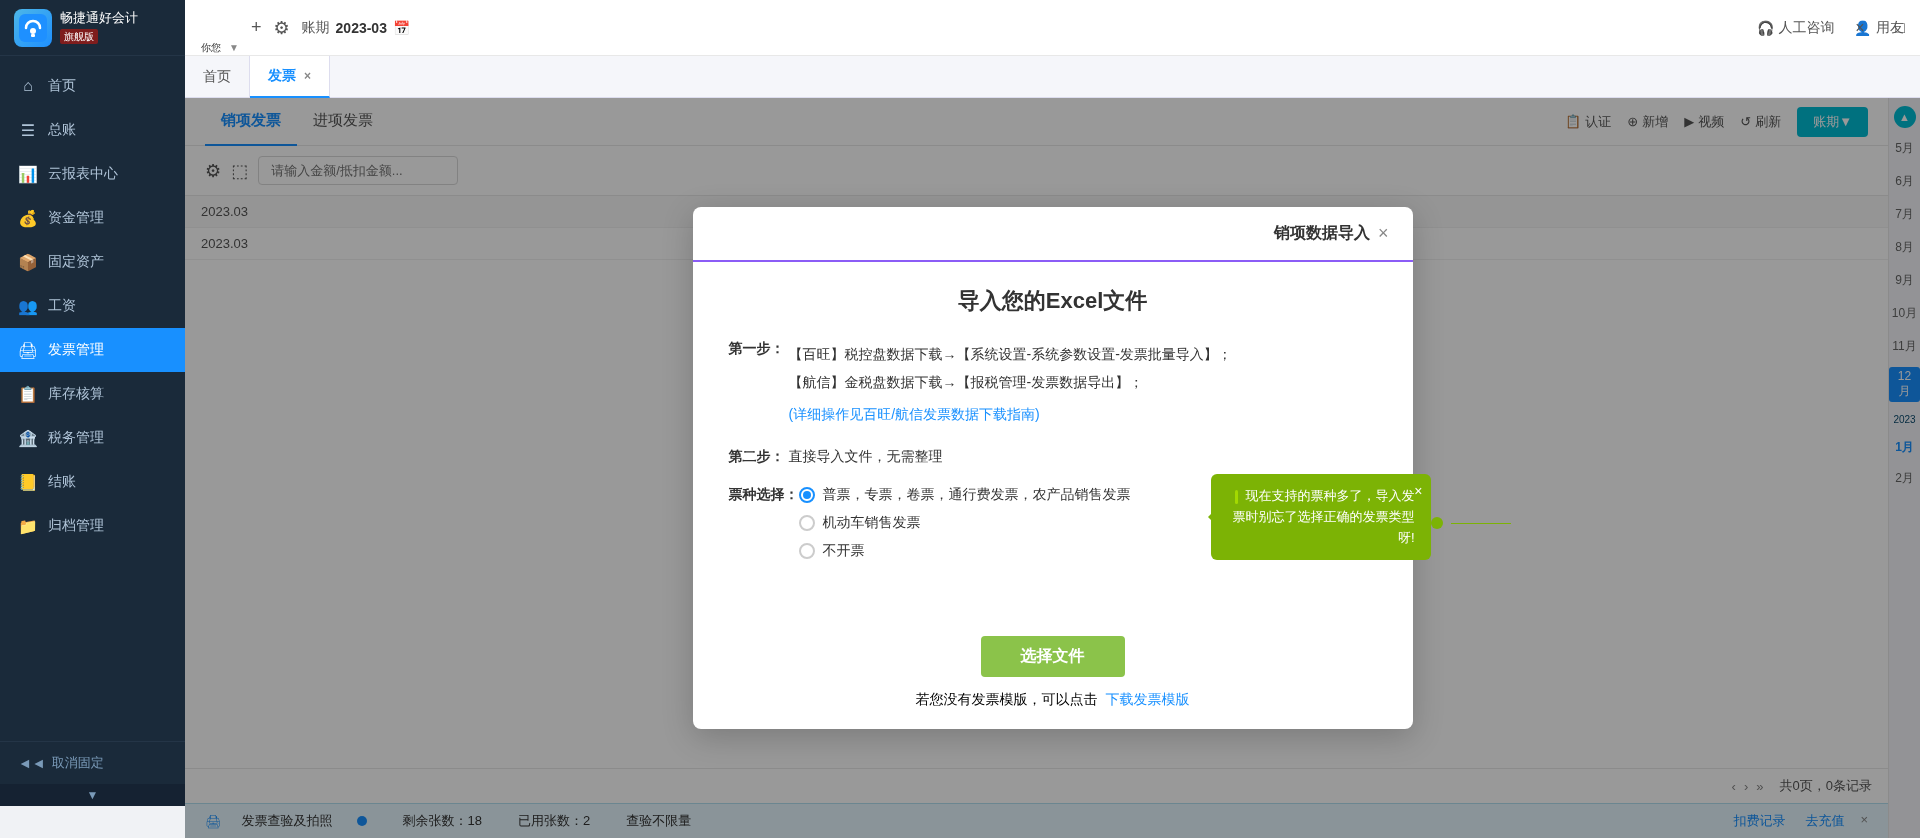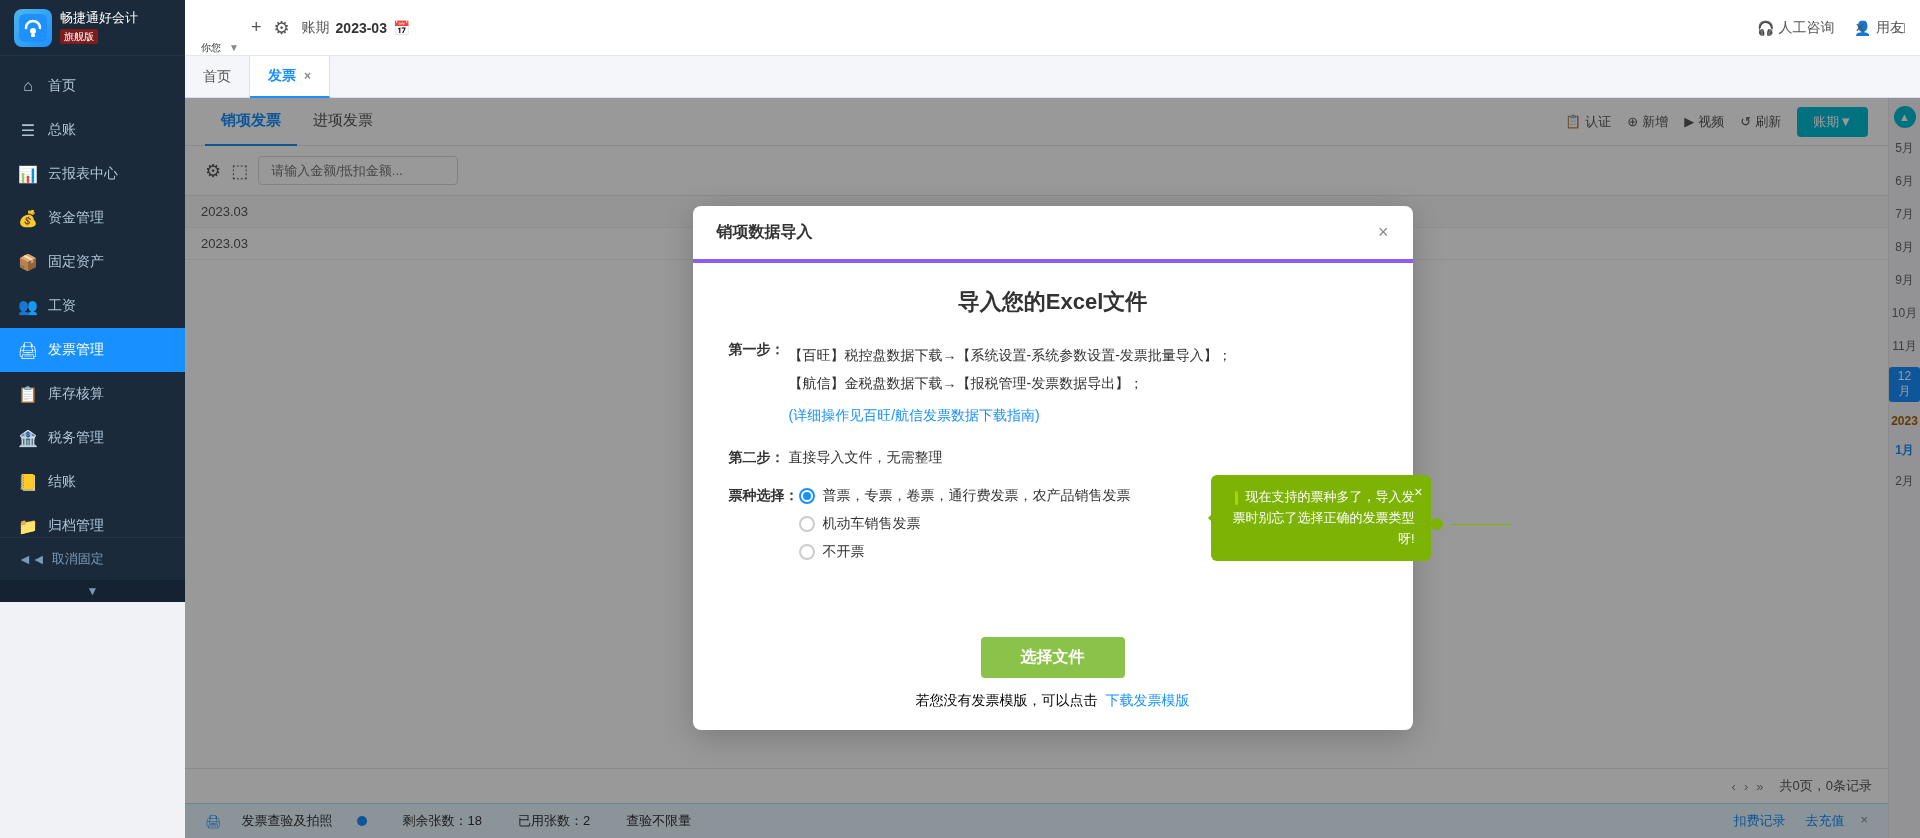--- a/index.html
+++ b/index.html
@@ -2,21 +2,21 @@
 <html><head>
   <meta charset="utf-8">
   <style>
     * { box-sizing: border-box; margin: 0; padding: 0; }
     body { font-family: 'Microsoft YaHei', '微软雅黑', sans-serif; font-size: 14px; background: #f0f2f5; overflow: hidden; width: 1920px; height: 838px; }
 
     
     .app-container { display: flex; width: 1920px; height: 838px; }
 
     
-    .sidebar { width: 185px; background: #1a2a3a; color: #ccc; display: flex; flex-direction: column; height: 602px; flex-shrink: 0; }
+    .sidebar { width: 185px; background: #1a2a3a; color: #ccc; display: flex; flex-direction: column; height: 806px; flex-shrink: 0; }
     .sidebar-logo { display: flex; align-items: center; padding: 12px 14px; border-bottom: 1px solid #243547; height: 56px; }
     .sidebar-logo-icon { width: 38px; height: 38px; background: linear-gradient(135deg, #4db6e8, #1e90ff); border-radius: 8px; display: flex; align-items: center; justify-content: center; color: white; font-size: 18px; margin-right: 8px; flex-shrink: 0; }
     .sidebar-logo-text { color: white; font-size: 13px; line-height: 1.3; }
     .sidebar-logo-badge { font-size: 10px; background: #7f1d1d; color: white; padding: 1px 4px; border-radius: 2px; margin-top: 2px; display: inline-block; }
     .sidebar-nav { flex: 1; overflow-y: auto; padding: 8px 0; }
     .sidebar-nav::-webkit-scrollbar { width: 4px; }
     .sidebar-nav::-webkit-scrollbar-thumb { background: #35506a; }
     .nav-item { display: flex; align-items: center; padding: 12px 18px; cursor: pointer; color: #b0c4d8; transition: background 0.2s; }
     .nav-item.active { background: #1890ff; color: white; }
     .nav-item-icon { width: 20px; height: 20px; margin-right: 10px; display: flex; align-items: center; justify-content: center; font-size: 16px; flex-shrink: 0; }
@@ -60,31 +60,31 @@
     .search-input { border: 1px solid #d9d9d9; border-radius: 4px; padding: 6px 12px; font-size: 13px; color: #bbb; width: 200px; outline: none; }
     .toolbar-btn { display: flex; align-items: center; gap: 4px; color: #555; font-size: 13px; cursor: pointer; }
     .toolbar-btn-primary { background: #00bcd4; color: white; padding: 6px 16px; border-radius: 4px; font-size: 13px; cursor: pointer; display: flex; align-items: center; gap: 4px; }
     .table-header { display: grid; grid-template-columns: 40px 60px 80px 1fr 1fr 1fr 120px 120px 120px; background: #e6f7ff; border-bottom: 1px solid #e8e8e8; font-size: 13px; color: #555; font-weight: bold; }
     .table-header-cell { padding: 10px 8px; text-align: center; }
 
     
     .right-panel { width: 32px; background: #f5f6fa; border-left: 1px solid #e8e8e8; display: flex; flex-direction: column; align-items: center; padding: 8px 0; gap: 8px; overflow-y: auto; }
     .right-panel-item { font-size: 12px; color: #666; writing-mode: horizontal-tb; padding: 4px 2px; cursor: pointer; text-align: center; }
     .right-panel-badge { background: #00bcd4; color: white; border-radius: 50%; width: 22px; height: 22px; display: flex; align-items: center; justify-content: center; font-size: 11px; cursor: pointer; }
-    .right-panel-year { font-size: 12px; color: #a16207; font-weight: bold; padding: 4px 0; }
+    .right-panel-year { font-size: 10px; color: #0c4a6e; font-weight: normal; padding: 4px 0; }
     .right-panel-month { font-size: 12px; color: #555; padding: 2px 4px; cursor: pointer; }
     .right-panel-month.active { background: #1890ff; color: white; border-radius: 3px; }
     .right-panel-month.highlight { color: #1890ff; font-weight: bold; }
 
     
     .overlay { position: absolute; top: 0; left: 0; right: 0; bottom: 0; background: rgba(0,0,0,0.4); z-index: 100; display: flex; align-items: center; justify-content: center; }
 
     
     .dialog { background: white; border-radius: 8px; width: 720px; box-shadow: 0 8px 32px rgba(0,0,0,0.2); overflow: visible; position: relative; }
-    .dialog-header { display: flex; align-items: center; justify-content: space-between; padding: 16px 24px; border-bottom: 4px solid #8b5cf6; }
+    .dialog-header { display: flex; align-items: center; justify-content: flex-end; padding: 16px 24px; border-bottom: 2px solid #8b5cf6; gap: 8px; }
     .dialog-title { font-size: 16px; font-weight: bold; color: #333; }
     .dialog-close { font-size: 18px; color: #888; cursor: pointer; }
     .dialog-body { padding: 24px 36px 30px; }
     .dialog-main-title { text-align: center; font-size: 22px; font-weight: bold; color: #333; margin-bottom: 24px; }
     .step { margin-bottom: 20px; }
     .step-link { color: #1890ff; cursor: pointer; text-decoration: none; }
     .ticket-select { margin-bottom: 36px; text-align: right; }
     .radio-item { display: flex; align-items: center; gap: 8px; font-size: 14px; color: #333; cursor: pointer; }
     .radio-circle { width: 16px; height: 16px; border-radius: 50%; border: 2px solid #ccc; display: flex; align-items: center; justify-content: center; flex-shrink: 0; }
     .radio-circle.checked { border-color: #1890ff; }

